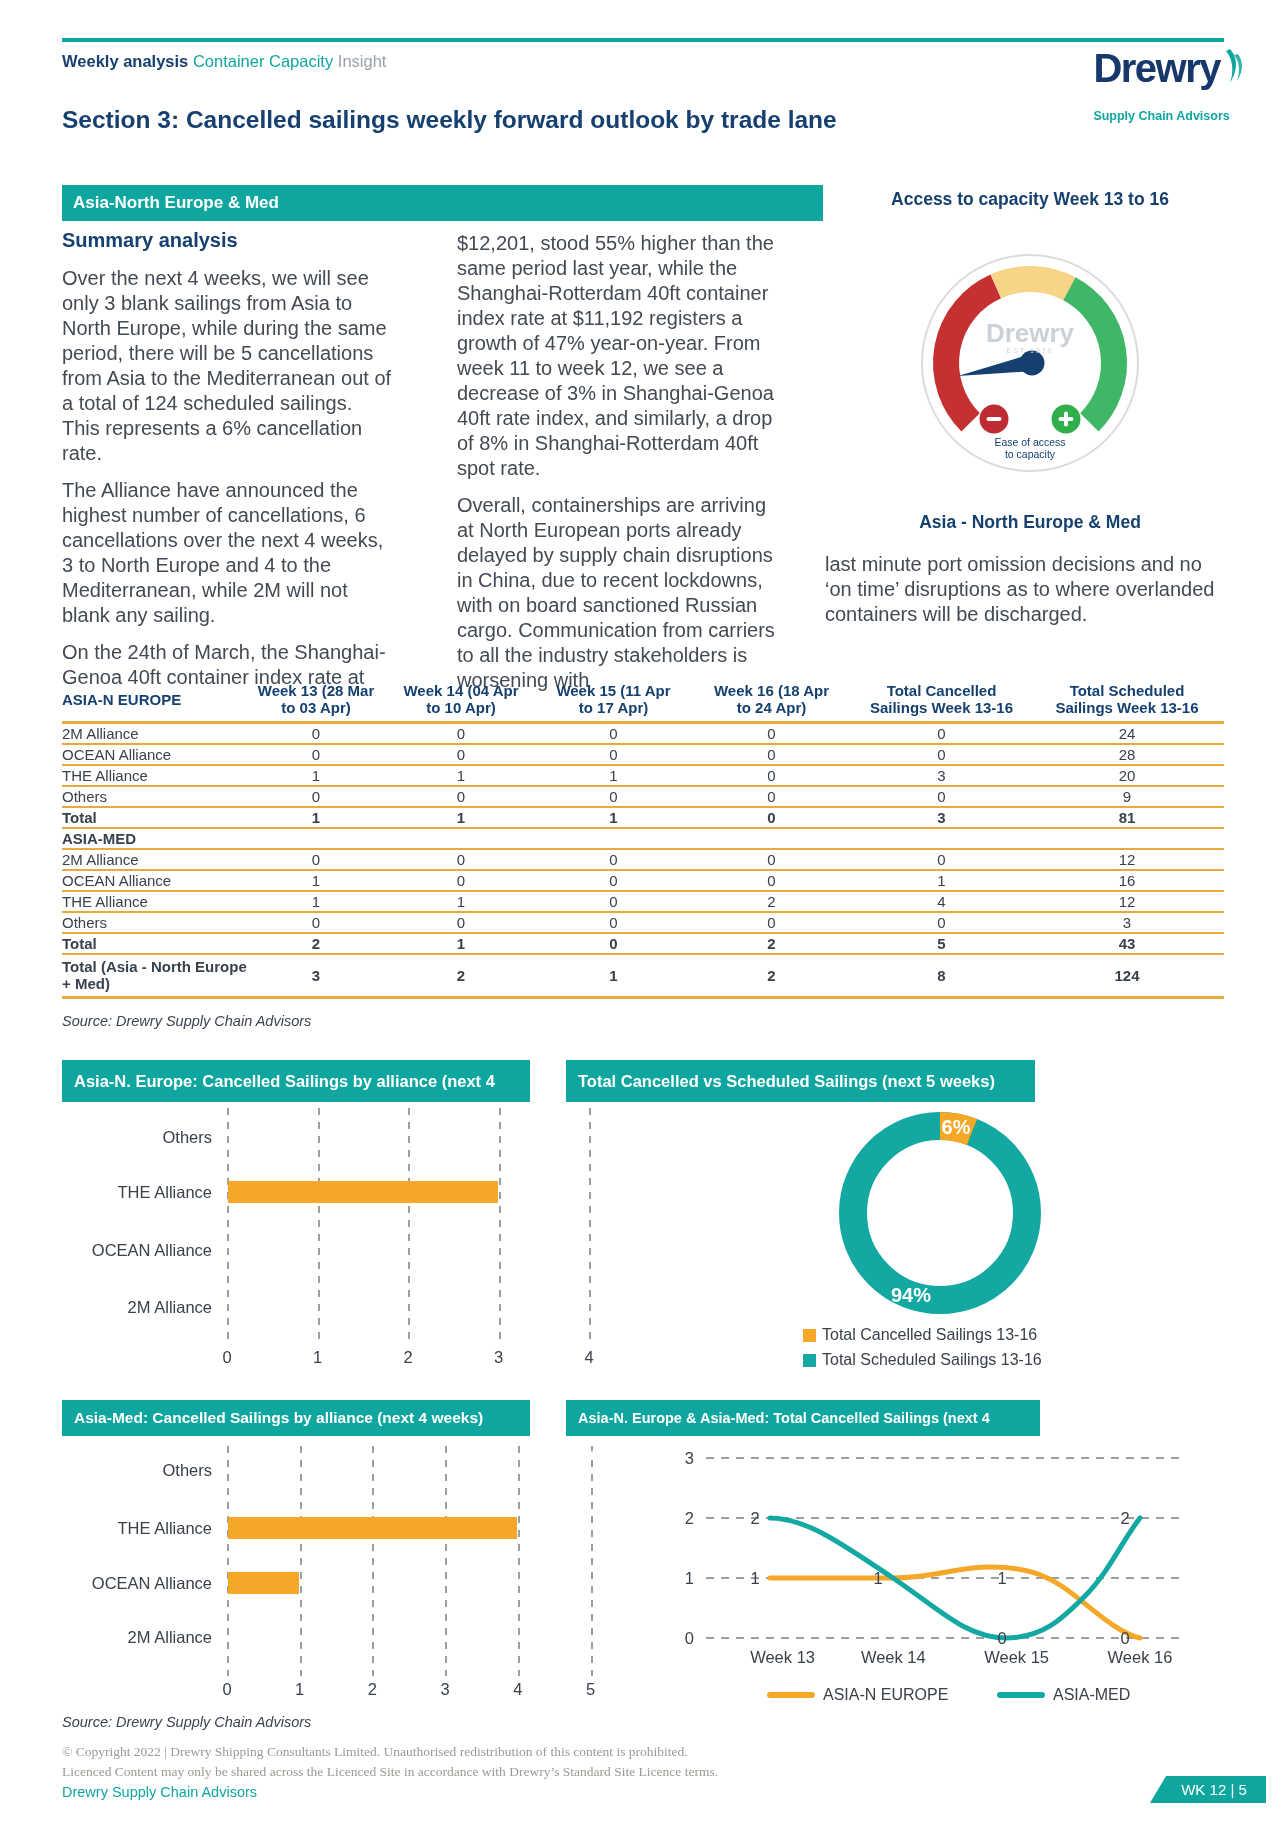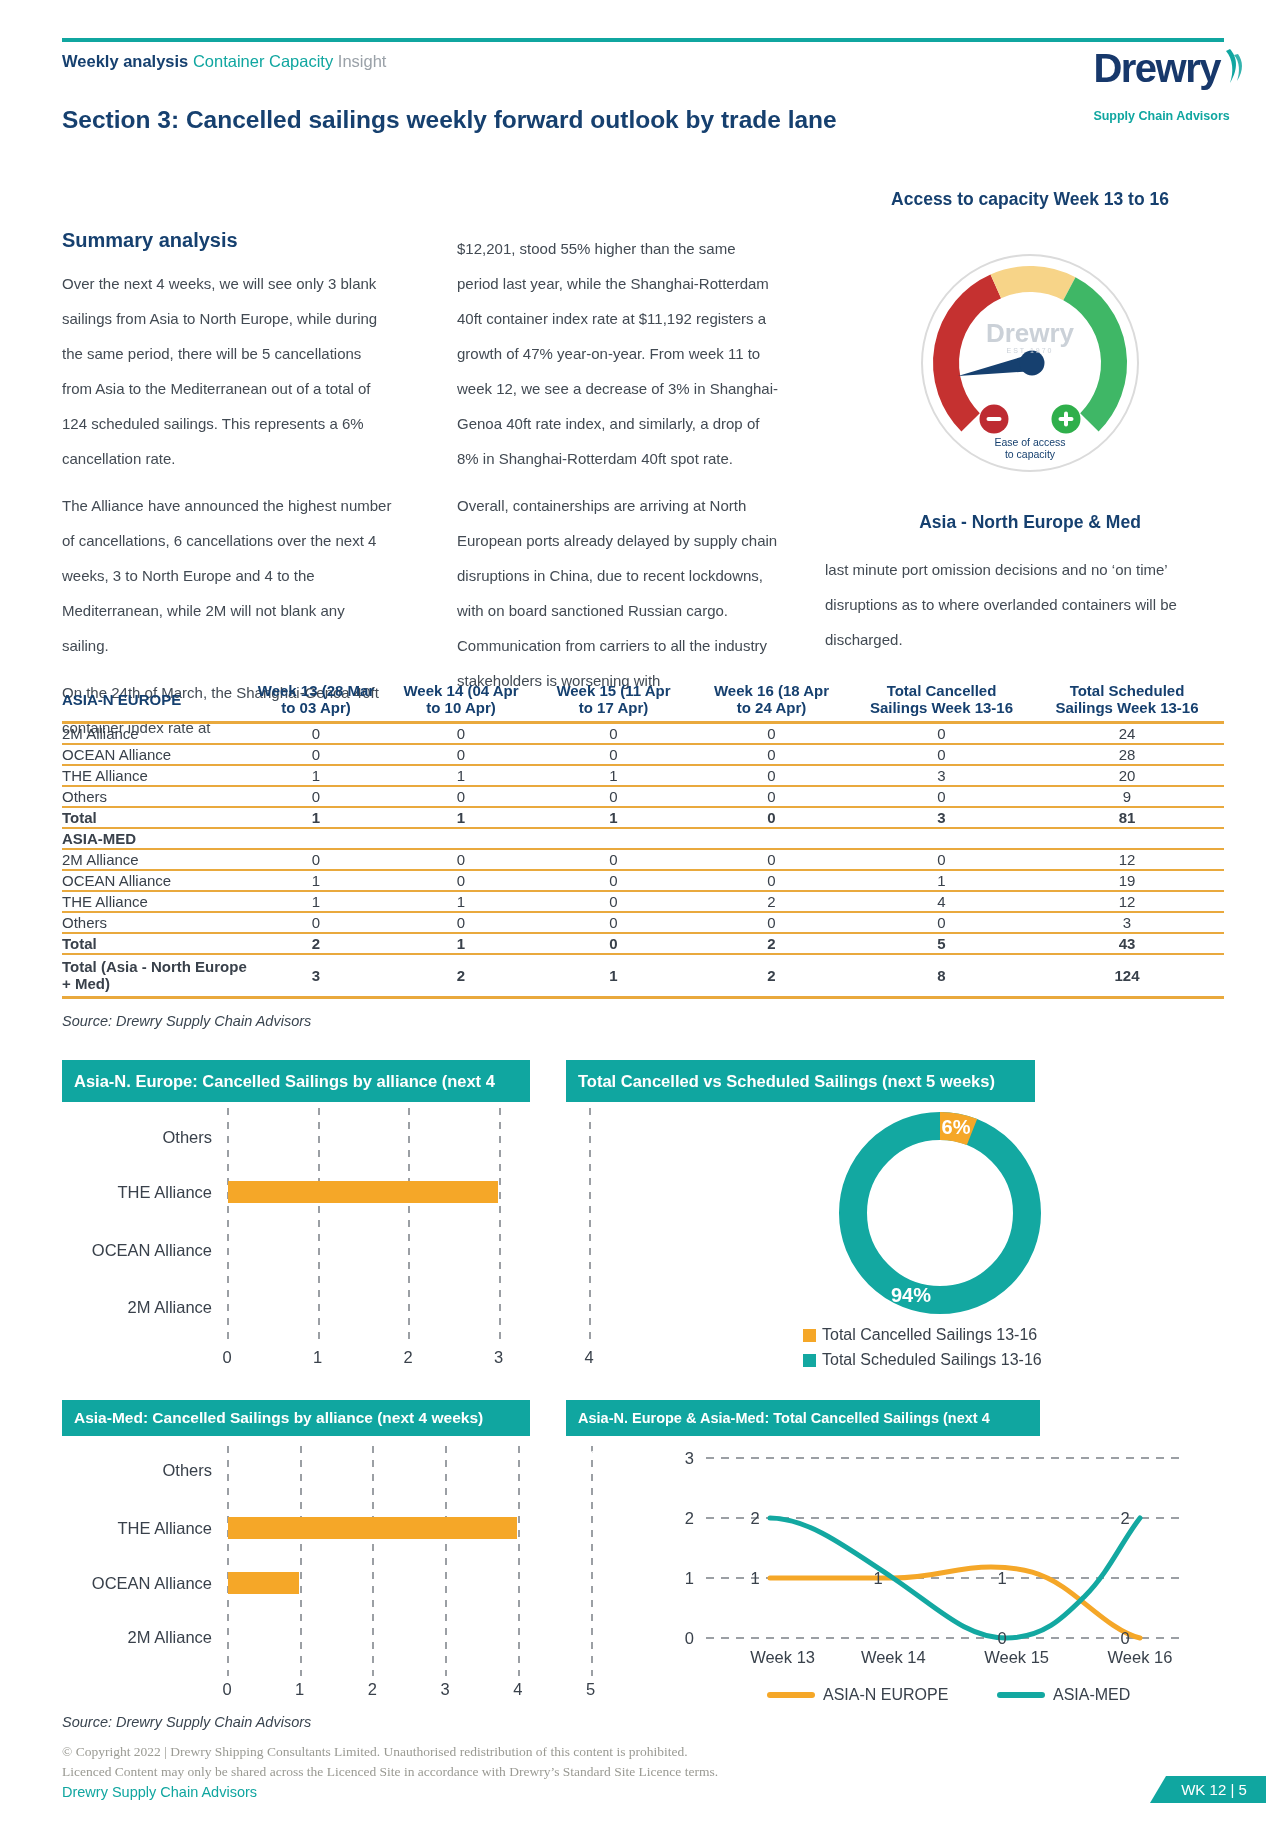--- a/index.html
+++ b/index.html
@@ -18,21 +18,21 @@
   .mh-g{color:#9AA1A8;}
   .logo{right:40px; top:48px; text-align:left;}
   .logo-row{display:flex; align-items:flex-start;}
   .logo-word{font-size:40px; font-weight:bold; color:#17386B; letter-spacing:-1.5px; line-height:40px;}
   .logo-sub{font-size:12.5px; font-weight:bold; color:var(--teal); margin-top:19px;}
   .section-title{left:62px; top:106px; font-size:24.5px; font-weight:bold; color:var(--navy);}
   .lane-banner{left:62px; top:185px; width:761px; height:36px; background:var(--teal); color:#fff;
                font-weight:bold; font-size:17px; line-height:36px; padding-left:11px;}
   .access-title{left:830px; top:189px; width:400px; text-align:center; font-size:17.5px; font-weight:bold; color:var(--navy);}
   .summary-heading{left:62px; top:229px; font-size:20px; font-weight:bold; color:var(--navy);}
-  .bodycol{font-size:15px; line-height:35px; color:var(--body);}
+  .bodycol{font-size:20px; line-height:25px; color:var(--body);}
   .bodycol p{margin-bottom:12px;}
   .col1{left:62px; top:266px; width:332px;}
   .col2{left:457px; top:231px; width:322px;}
   .col3{left:825px; top:552px; width:404px;}
   .gauge-wrap{left:920px; top:253px; width:220px; height:220px;}
   .gauge-watermark{left:930px; top:318px; width:200px; text-align:center; font-size:26px; font-weight:bold; color:#CBD1D8;}
   .gauge-est{left:930px; top:347px; width:200px; text-align:center; font-size:7px; letter-spacing:2px; color:#CBD1D8;}
   .gauge-caption{left:930px; top:436px; width:200px; text-align:center; font-size:10.5px; line-height:12px; color:var(--navy);}
   .gauge-label{left:830px; top:512px; width:400px; text-align:center; font-size:17.5px; font-weight:bold; color:var(--navy);}
   .table-banner{left:62px; top:650px; width:1162px; height:27px; background:var(--teal); color:#fff;
@@ -98,20 +98,21 @@
           <path d="M10,1 C17,9 19,20 10,35 C14,24 13,11 6,3 Z" fill="#10A6A0"></path>
           <path d="M18,6 C23,13 24,22 17,33 C20,24 20,14 14,7 Z" fill="#10A6A0" opacity="0.85"></path>
         </svg>
       </span>
     </div>
     <div class="logo-sub">Supply Chain Advisors</div>
   </div>
 
   <div class="abs section-title">Section 3: Cancelled sailings weekly forward outlook by trade lane</div>
 
+  <div class="abs lane-banner">Asia-North Europe &amp; Med</div>
 
   <div class="abs access-title">Access to capacity Week 13 to 16</div>
 
   <div class="abs summary-heading">Summary analysis</div>
 
   <div class="abs bodycol col1">
     <p>Over the next 4 weeks, we will see only 3 blank sailings from Asia to North Europe, while during the same period, there will be 5 cancellations from Asia to the Mediterranean out of a total of 124 scheduled sailings. This represents a 6% cancellation rate.</p>
     <p>The Alliance have announced the highest number of cancellations, 6 cancellations over the next 4 weeks, 3 to North Europe and 4 to the Mediterranean, while 2M will not blank any sailing.</p>
     <p>On the 24th of March, the Shanghai-Genoa 40ft container index rate at</p>
   </div>
@@ -238,21 +239,21 @@
             <td>0</td>
             <td>12</td>
           </tr>
           <tr>
             <td class="lbl">OCEAN Alliance</td>
             <td>1</td>
             <td>0</td>
             <td>0</td>
             <td>0</td>
             <td>1</td>
-            <td>19</td>
+            <td>16</td>
           </tr>
           <tr>
             <td class="lbl">THE Alliance</td>
             <td>1</td>
             <td>1</td>
             <td>0</td>
             <td>2</td>
             <td>4</td>
             <td>12</td>
           </tr>

